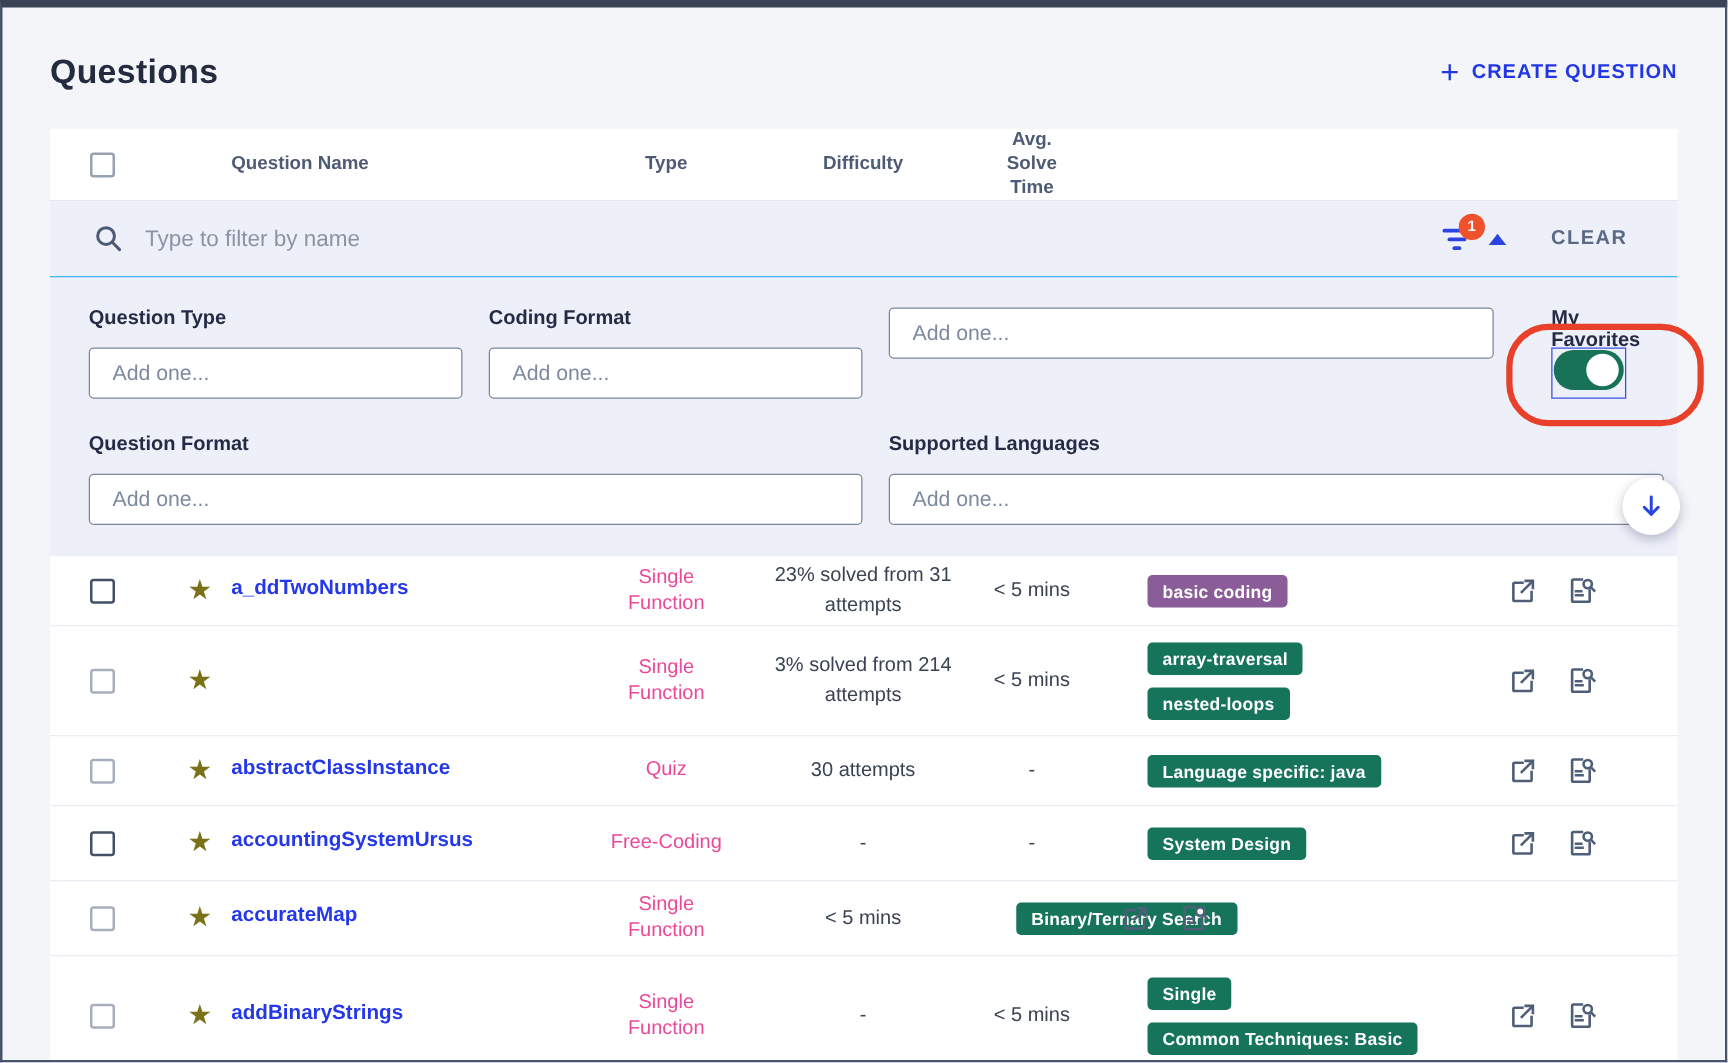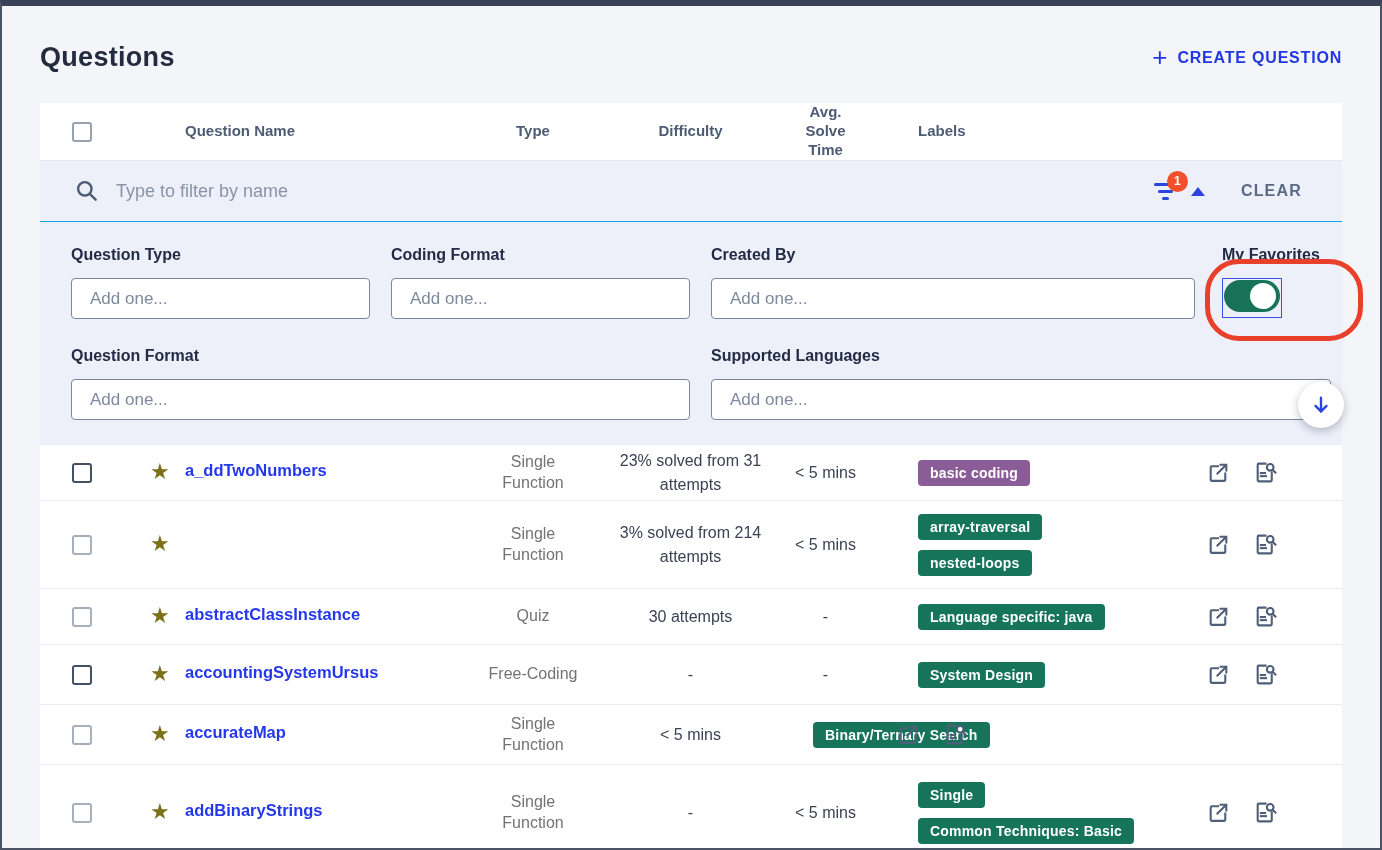--- a/index.html
+++ b/index.html
@@ -61,41 +61,41 @@
   
   .filter-panel { position:relative; background:#edeff9; padding:24px 0 26px 31px; height:223px; }
   .fp-row { display:flex; }
   .fp-row + .fp-row { margin-top:28px; }
   .fp-field { margin-right:21px; }
   .fp-label { font-size:16px; font-weight:700; color:#232c44; height:18px; margin-bottom:14px; }
   .fp-input { height:41px; background:#fff; border:1px solid #7a8699; border-radius:4px;
     font-size:17px; color:#39404f; padding:0 18px; width:100%; outline:none; font-family:"Liberation Sans",sans-serif; }
   .fp-input::placeholder { color:#7e8aa0; }
   .w-qt,.w-cf { width:299px; } .w-cb { width:484px; } .w-qf { width:619px; } .w-sl { width:620px; }
-  .fav-field { margin-left:6px; }
+  .fav-field { margin-left:25px; }
   .toggle-wrap { width:60px; padding:1px; border:1px solid #3b52e8; }
   .toggle { width:56px; height:32px; border-radius:17px; background:#187258; border:none; position:relative; cursor:pointer; }
   .toggle .knob { position:absolute; right:4px; top:3px; width:26px; height:26px; border-radius:50%; background:#fff; }
   .expand-btn { position:absolute; left:1258px; top:160px; width:46px; height:46px; border-radius:50%;
     background:#fff; border:none; box-shadow:0 3px 9px rgba(40,50,80,.3); cursor:pointer;
     display:flex; align-items:center; justify-content:center; color:#2b44e0; }
 
   
   .annotation { position:absolute; left:1203px; top:253px; width:158px; height:82px;
     border:5px solid #e8402a; border-radius:34px; pointer-events:none; z-index:5; }
 
   
   .row { border-bottom:1px solid #e9ecf3; }
   .r0 { min-height:56px; } .r1 { min-height:88px; } .r2 { min-height:56px; }
   .r3 { min-height:60px; } .r4 { min-height:60px; } .r5 { min-height:96px; }
   .name-cell { display:flex; align-items:flex-start; padding-left:37px; }
   .star { font-size:22px; color:#7b7119; line-height:1.2; width:24px; cursor:pointer; }
   .q-link { margin-left:11px; color:#2438ea; font-weight:700; font-size:16.5px; text-decoration:none;
     max-width:262px; overflow-wrap:anywhere; line-height:1.45; cursor:pointer; }
-  .type-cell { text-align:center; font-size:16px; color:#737373; line-height:1.3; padding:0 28px; }
+  .type-cell { text-align:center; font-size:16px; color:#ec4899; line-height:1.3; padding:0 28px; }
   .diff-cell { text-align:center; font-size:16px; color:#3a4354; line-height:1.5; padding:0 6px; }
   .avg-cell { text-align:center; font-size:16px; color:#3a4354; }
   .labels-cell { padding:12px 0 12px 40px; display:flex; flex-direction:column; align-items:flex-start; gap:10px; }
   .badge { color:#fff; font-size:14px; font-weight:700; padding:5px 12px; border-radius:4px;
     letter-spacing:.2px; white-space:nowrap; }
   .badge.green { background:#15745a; }
   .badge.purple { background:#8a5d98; }
   .actions-cell { display:flex; gap:22px; padding-left:18px; color:#4f5f78; }
   .icon-btn { background:none; border:none; color:#4f5f78; cursor:pointer; display:flex; padding:0; }
 </style>
@@ -116,21 +116,20 @@
     <div class="table">
 
       <div class="grid-row thead">
         <div>
             <div class="checkbox mid"></div>
           </div>
         <div class="th th-name">Question Name</div>
         <div class="th th-center">Type</div>
         <div class="th th-center">Difficulty</div>
         <div class="th th-avg"><span>Avg. Solve Time</span></div>
-        <div class="th th-labels">Labels</div>
         <div></div>
       </div>
 
       <div class="search-row">
         <span class="search-icon">
           <svg width="26" height="26" viewBox="0 0 24 24" fill="none" stroke="currentColor" stroke-width="2.2" stroke-linecap="round">
             <circle cx="10" cy="10" r="6.2"></circle>
               <line x1="14.8" y1="14.8" x2="20" y2="20"></line>
           </svg>
         </span>
@@ -151,21 +150,20 @@
         <div class="fp-row">
           <div class="fp-field">
             <div class="fp-label">Question Type</div>
             <input class="fp-input w-qt" type="text" placeholder="Add one..." style="">
           </div>
           <div class="fp-field">
             <div class="fp-label">Coding Format</div>
             <input class="fp-input w-cf" type="text" placeholder="Add one..." style="">
           </div>
           <div class="fp-field">
-            <div class="fp-label">Created By</div>
             <input class="fp-input w-cb" type="text" placeholder="Add one..." style="">
           </div>
           <div class="fp-field fav-field">
             <div class="fp-label">My Favorites</div>
             <div class="toggle-wrap">
               <button class="toggle">
                 <span class="knob"></span>
               </button>
             </div>
           </div>

